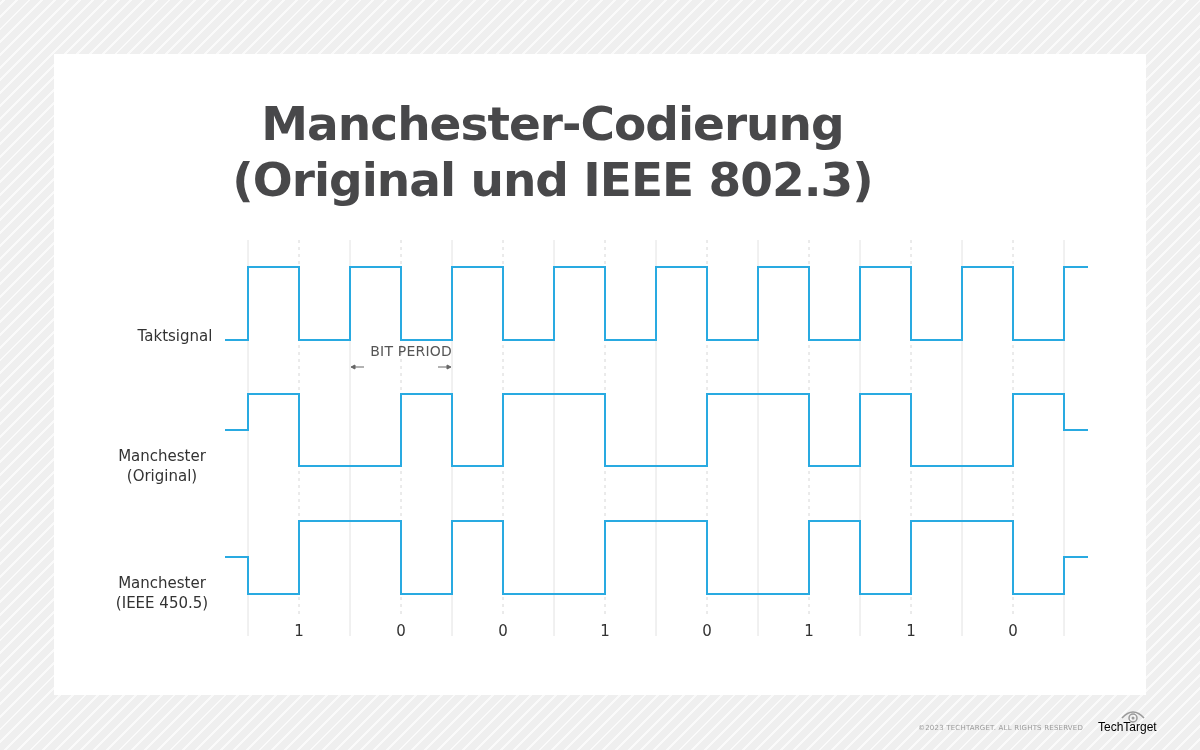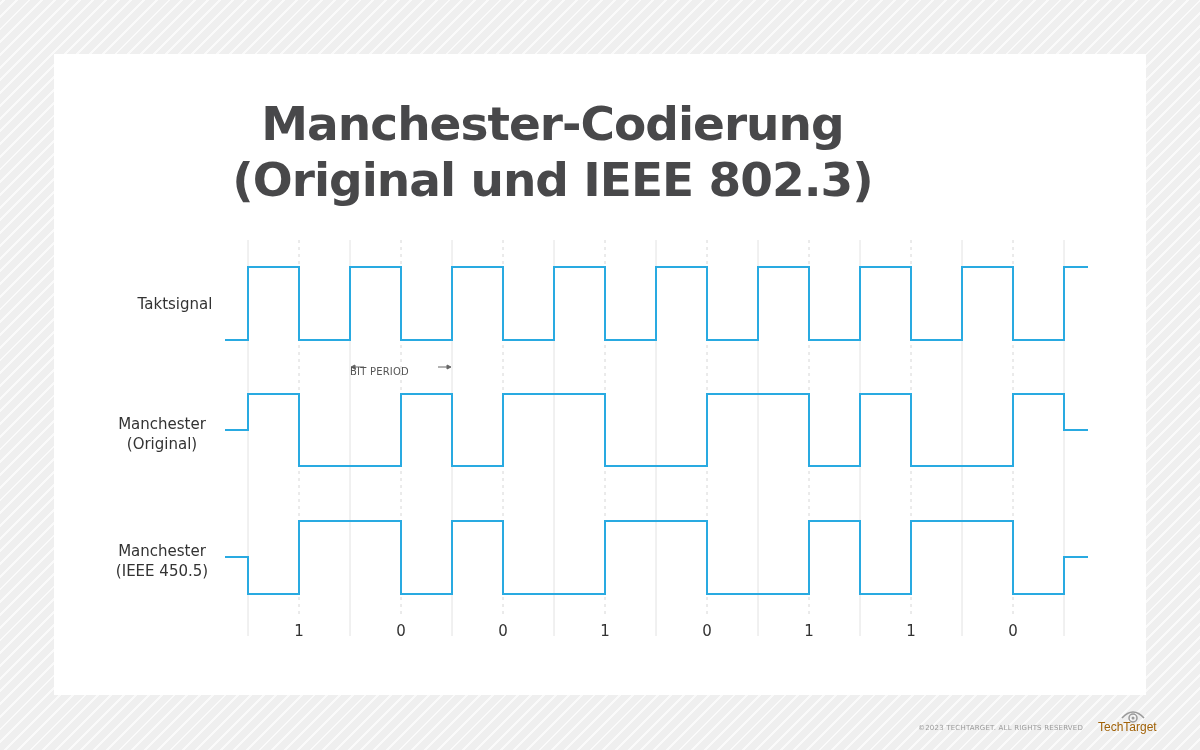--- a/index.html
+++ b/index.html
@@ -14,36 +14,36 @@
     background: #ffffff;
   }
   .title {
     position: absolute; left: 0; top: 96px; width: 1105px; text-align: center;
     color: #48484a; font-family: "DejaVu Sans", sans-serif; font-weight: bold;
     font-size: 47px; line-height: 56px; letter-spacing: -1px;
   }
   .diagram { position: absolute; left: 0; top: 0; }
   .label {
     position: absolute; color: #333; font-family: "DejaVu Sans", sans-serif;
-    font-size: 15px; line-height: 20px; text-align: center;
+    font-size: 15px; line-height: 20px; text-align: center; margin-top: 32px;
   }
   .bit {
     position: absolute; top: 622px; width: 30px; text-align: center;
     font-size: 15px; color: #333; font-family: "DejaVu Sans", sans-serif;
   }
   .bitperiod {
-    position: absolute; left: 350px; top: 366px; width: 102px; text-align: left;
-    font-size: 10px; color: #555; font-family: "DejaVu Sans", sans-serif; letter-spacing: 0.2px;
+    position: absolute; left: 350px; top: 343px; width: 102px; text-align: right;
+    font-size: 14px; color: #555; font-family: "DejaVu Sans", sans-serif; letter-spacing: 0.2px;
   }
   .footer {
     position: absolute; left: 918px; top: 724px; font-size: 7px; color: #9a9a9a;
     font-family: "DejaVu Sans", sans-serif; letter-spacing: 0.2px; text-align: center;
   }
   .logo {
-    position: absolute; left: 1098px; top: 720px; font-size: 12px; color: #a16207;
+    position: absolute; left: 1098px; top: 720px; font-size: 12px; color: #000000;
     font-family: "Liberation Sans", sans-serif;
   }
   .logo-eye { position: absolute; left: 1120px; top: 708px; }
 </style>
 </head>
 <body>
 
 <div class="card"></div>
 
 <div class="title">

